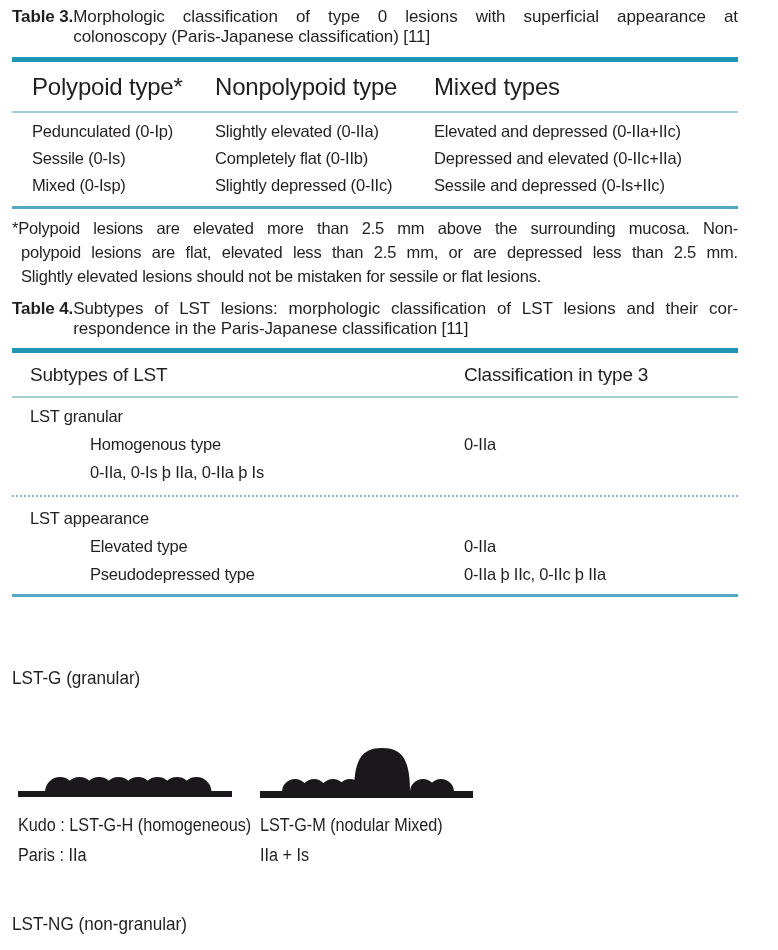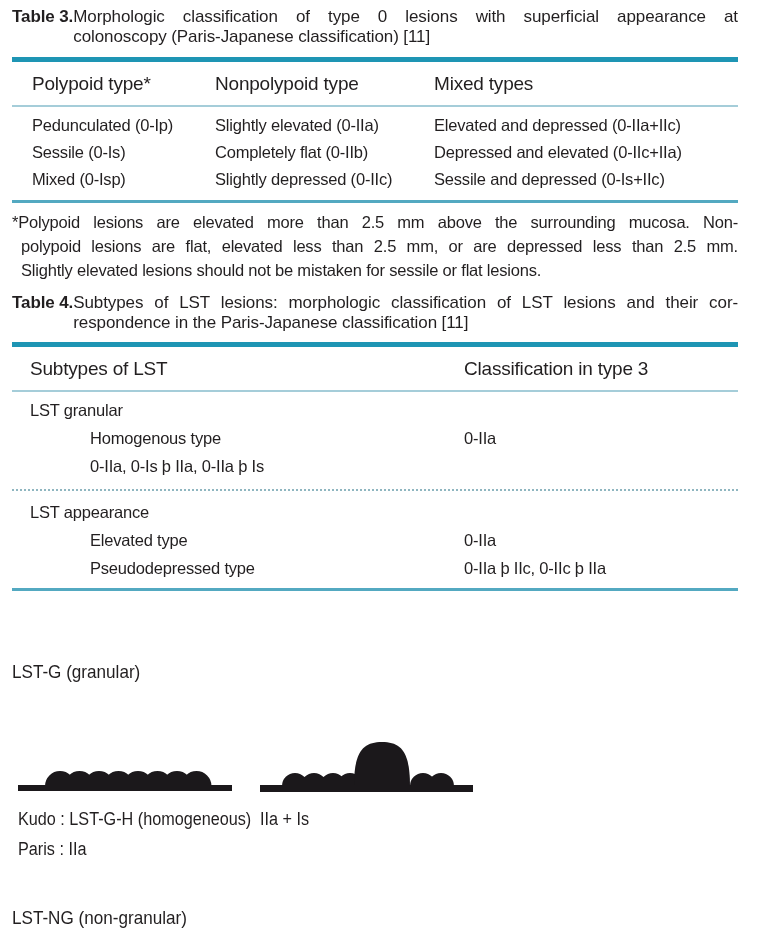--- a/index.html
+++ b/index.html
@@ -17,21 +17,21 @@
   .jline{text-align:justify;text-align-last:justify;}
 
   
   .rl-thick{height:5px;background:#1e95b4;}
   .rl-thin{height:2px;background:#a5cdd9;}
   .rl-mid{height:3px;background:#53a9c1;}
   .rl-dot{border-top:2px dotted #8fb6c0;height:0;margin:3px 0;}
 
   
   .t3-grid{display:grid;grid-template-columns:183px 219px 1fr;padding-left:20px;letter-spacing:-0.2px;}
-  .t3-hdr{font-size:19px;padding-top:11px;padding-bottom:10px;}
+  .t3-hdr{font-size:24px;padding-top:11px;padding-bottom:10px;}
   .t3-body{padding:5px 0 7px;}
   .t3-body .t3-grid{font-size:16.5px;line-height:27px;}
 
   
   .footnote{margin-top:7px;font-size:16.5px;line-height:24px;letter-spacing:-0.2px;}
   .footnote .fl{padding-left:9px;}
   .footnote .first{padding-left:0;}
 
   
   .t4cap{margin-top:11px;}
@@ -158,20 +158,21 @@
           <rect class="shape" x="0" y="70" width="213" height="7"></rect>
         </svg>
       </div>
     </div>
     <div class="fig-row" style="align-items:flex-start;margin-top:0;">
       <div class="fig-lbls fig-col1">
         <div><span class="cond">Kudo : LST-G-H (homogeneous)</span></div>
         <div><span class="cond">Paris : IIa</span></div>
       </div>
       <div class="fig-lbls fig-col2">
+        <div><span class="cond">LST-G-M (nodular Mixed)</span></div>
         <div><span class="cond">IIa + Is</span></div>
       </div>
     </div>
   </div>
 
   <div class="fig-sec fig-sec2">
     <h2 class="fig-h"><span class="cond">LST-NG (non-granular)</span></h2>
     <div class="fig-row" style="margin-top:40px;">
       <div class="fig fig-col1">
         <svg width="214" height="30" viewBox="0 0 214 30" aria-hidden="true">

